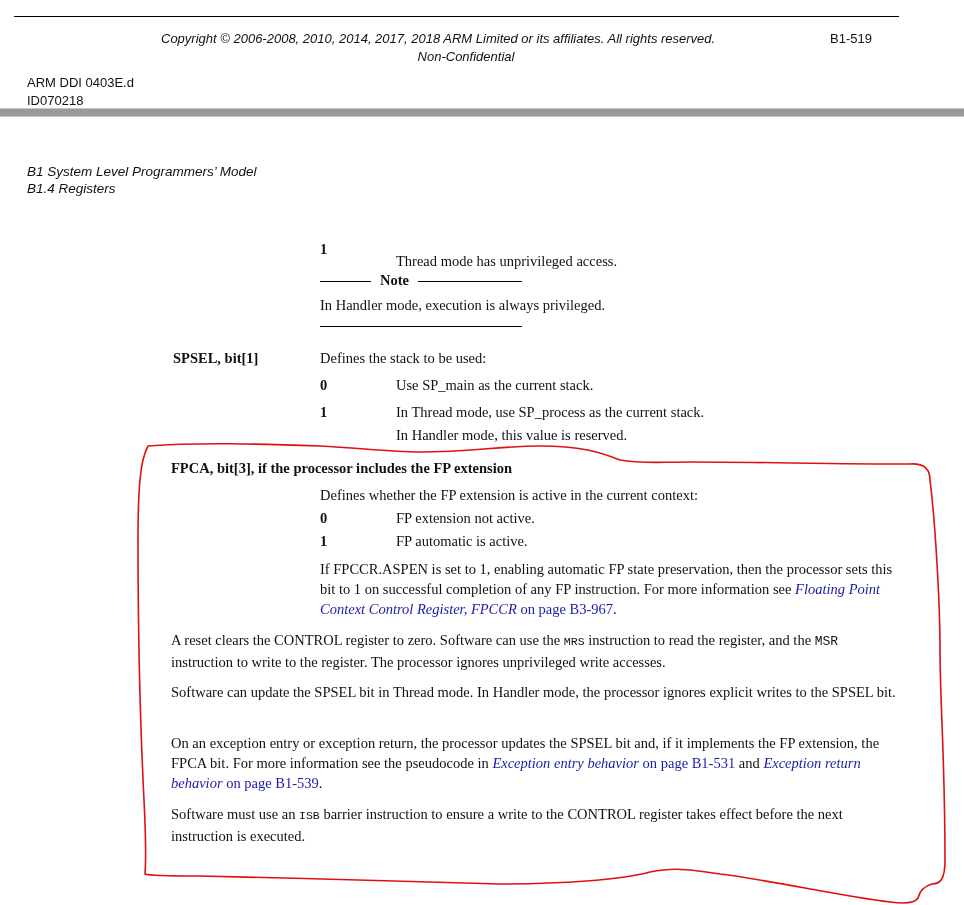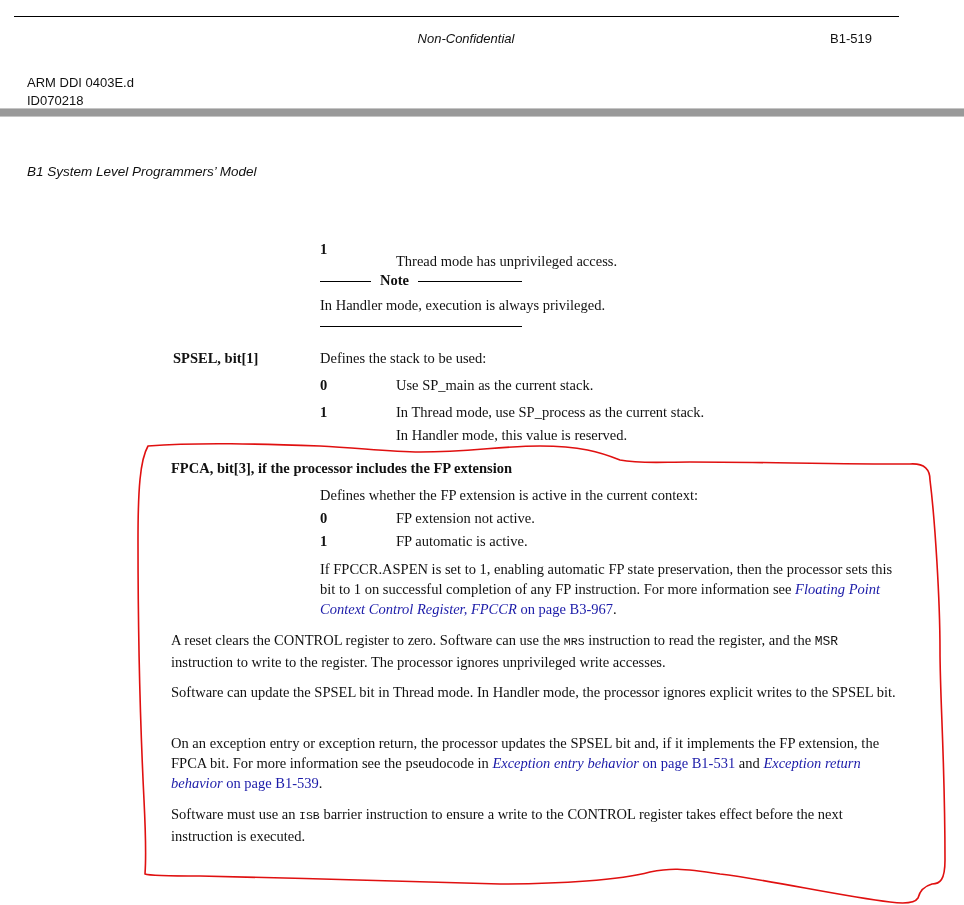--- a/index.html
+++ b/index.html
@@ -34,29 +34,31 @@
 </head>
 <body>
 
 <div class="footer-rule"></div>
 <div class="footer sans">
   <div class="left">
     <div>ARM DDI 0403E.d</div>
     <div>ID070218</div>
   </div>
   <div class="center">
+    <span class="copy">Copyright © 2006-2008, 2010, 2014, 2017, 2018 ARM Limited or its affiliates. All rights reserved.</span>
     <span class="nc">Non-Confidential</span>
   </div>
   <div class="right">B1-519</div>
 </div>
 
 <div class="gray-band"></div>
 
 <div class="header sans">
   <div>B1 System Level Programmers’ Model</div>
+  <div>B1.4 Registers</div>
 </div>
 
 <div class="content">
 
   <span class="abs bold" style="left:320px; top:241px;">1</span>
   <span class="abs" style="left:396px; top:241px;margin-top:12px;">Thread mode has unprivileged access.</span>
 
   <div class="note-line" style="left:320px; top:281px; width:51px;"></div>
   <span class="abs bold" style="left:380px; top:272px;">Note</span>
   <div class="note-line" style="left:418px; top:281px; width:104px;"></div>

